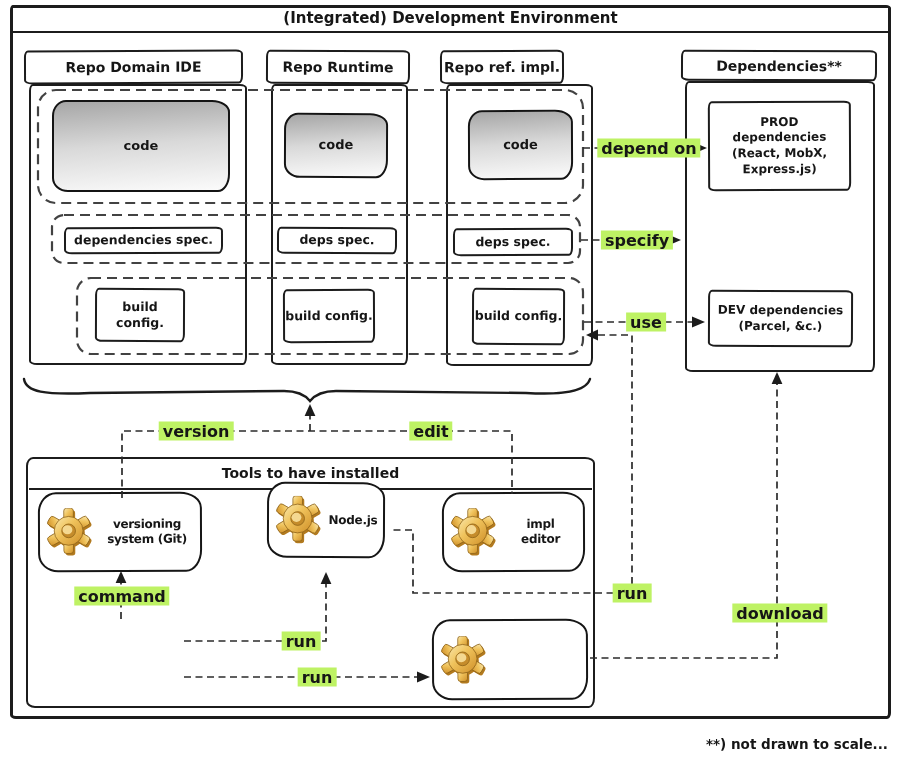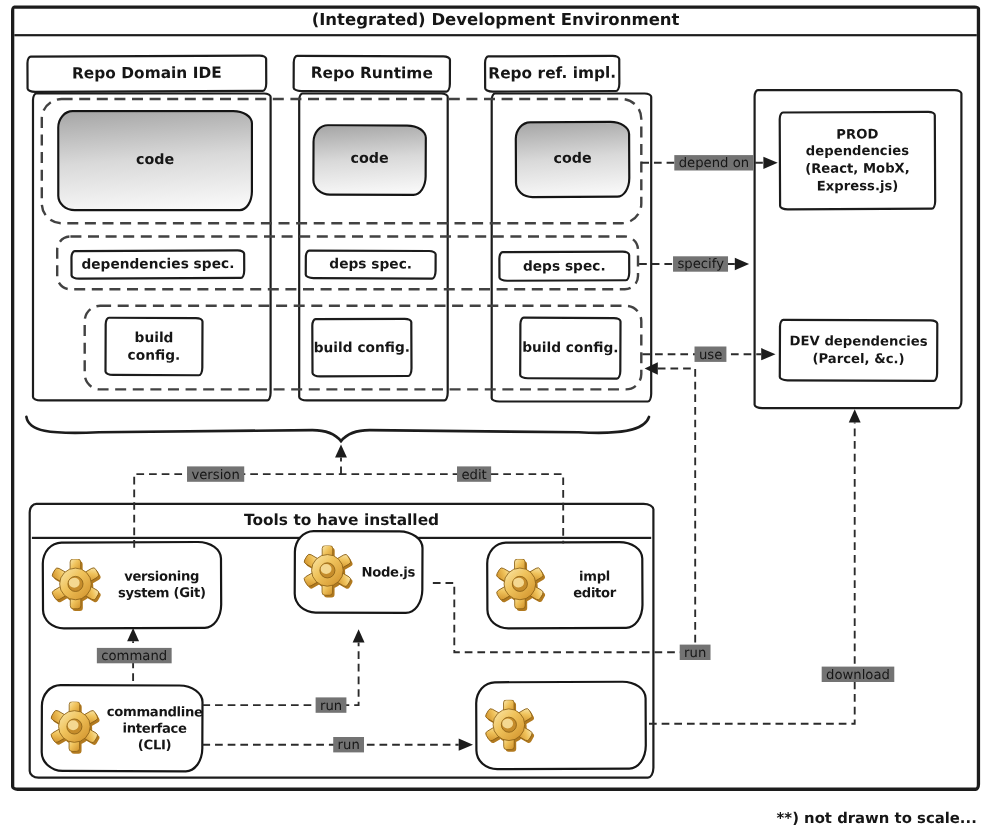--- a/index.html
+++ b/index.html
@@ -4,22 +4,22 @@
 <style>
   html,body{margin:0;padding:0;background:#fff;}
   #canvas{position:relative;width:900px;height:761px;background:#fff;overflow:hidden;
           font-family:"DejaVu Sans","Liberation Sans",sans-serif;color:#161616;}
   .abs{position:absolute;box-sizing:border-box;}
   .panel{border:2.6px solid #1c1c1c;background:#fff;}
   .hdr{border:2.6px solid #1c1c1c;background:#fff;display:flex;align-items:center;justify-content:center;
        font-weight:bold;text-align:center;}
   .lbl{display:flex;align-items:center;justify-content:center;font-weight:bold;text-align:center;line-height:1.3;}
   .codebox{border:2.9px solid #141414;background:linear-gradient(176deg,#a6a6a6 0%,#d9d9d9 48%,#fbfbfb 100%);}
-  .edge-label{position:absolute;transform:translate(-50%,-50%);background:#737373;padding:0 4px;
-              font-weight:normal;font-size:12px;white-space:nowrap;z-index:7;}
+  .edge-label{position:absolute;transform:translate(-50%,-50%);background:#bef264;padding:0 4px;
+              font-weight:bold;font-size:16px;white-space:nowrap;z-index:7;}
   .toolbox{border:2.9px solid #161616;background:#fff;display:flex;align-items:center;gap:4px;padding:4px 4px 4px 6px;}
   .toollabel{flex:1;text-align:center;font-weight:bold;font-size:12px;letter-spacing:-0.3px;line-height:1.25;}
   .gear{flex:0 0 auto;}
   
   .r-xs{border-radius:4px 7px 4px 8px / 7px 4px 8px 4px;}
   .r-sm{border-radius:7px 10px 6px 9px / 9px 6px 10px 7px;}
   .r-md{border-radius:14px 18px 12px 16px / 16px 12px 18px 14px;}
   .r-lg{border-radius:18px 22px 16px 20px / 20px 16px 22px 18px;}
   .tilt-a{transform:rotate(-0.25deg);}
   .tilt-b{transform:rotate(0.22deg);}
@@ -75,20 +75,21 @@
 
   <div class="abs hdr r-xs tilt-a" style="left:24px;top:50px;width:219px;height:34px;font-size:14px;">Repo Domain IDE</div>
   <div class="abs panel r-xs" style="left:29px;top:84px;width:218px;height:281px;"></div>
 
   <div class="abs hdr r-xs tilt-b" style="left:266px;top:50px;width:144px;height:34px;font-size:14px;">Repo Runtime</div>
   <div class="abs panel r-xs" style="left:271px;top:84px;width:137px;height:281px;"></div>
 
   <div class="abs hdr r-xs tilt-a" style="left:440px;top:50px;width:124px;height:34px;font-size:14px;">Repo ref. impl.</div>
   <div class="abs panel r-xs" style="left:446px;top:84px;width:147px;height:282px;"></div>
 
+  <div class="abs hdr r-xs tilt-b" style="left:681px;top:50px;width:196px;height:31px;font-size:14px;">Dependencies**</div>
   <div class="abs panel r-xs" style="left:685px;top:81px;width:190px;height:291px;"></div>
   <div class="abs panel r-xs lbl innerbox tilt-a" style="left:708px;top:101px;width:143px;height:90px;font-size:12px;padding:4px;">PROD dependencies (React, MobX, Express.js)</div>
   <div class="abs panel r-xs lbl innerbox tilt-b" style="left:708px;top:290px;width:145px;height:57px;font-size:12px;padding:4px;">DEV dependencies (Parcel, &amp;c.)</div>
 
   <div class="abs codebox r-md lbl innerbox" style="left:52px;top:100px;width:178px;height:92px;font-size:13px;">code</div>
   <div class="abs codebox r-md lbl innerbox tilt-b" style="left:284px;top:113px;width:104px;height:65px;font-size:13px;">code</div>
   <div class="abs codebox r-md lbl innerbox tilt-a" style="left:468px;top:110px;width:105px;height:70px;font-size:13px;">code</div>
 
   <div class="abs panel r-xs lbl innerbox tilt-a" style="left:64px;top:227px;width:159px;height:27px;font-size:12.5px;">dependencies spec.</div>
   <div class="abs panel r-xs lbl innerbox tilt-b" style="left:277px;top:227px;width:120px;height:27px;font-size:12.5px;">deps spec.</div>
@@ -112,26 +113,20 @@
     <svg class="gear" width="48" height="48" viewBox="0 0 70 70">
         <use href="#gear-sym"></use>
       </svg>
     <div class="toollabel">Node.js</div>
   </div>
   <div class="abs toolbox r-lg tilt-a" style="left:442px;top:492px;width:143px;height:80px;">
     <svg class="gear" width="48" height="48" viewBox="0 0 70 70">
         <use href="#gear-sym"></use>
       </svg>
     <div class="toollabel" style="max-width:58px;margin:0 auto;">impl editor</div>
-  </div>
-  <div class="abs toolbox r-lg tilt-b" style="left:37px;top:622px;width:148px;height:80px;">
-    <svg class="gear" width="48" height="48" viewBox="0 0 70 70">
-        <use href="#gear-sym"></use>
-      </svg>
-    <div class="toollabel">commandline interface (CLI)</div>
   </div>
   <div class="abs toolbox r-lg tilt-a" style="left:432px;top:619px;width:156px;height:81px;">
     <svg class="gear" width="48" height="48" viewBox="0 0 70 70">
         <use href="#gear-sym"></use>
       </svg>
   </div>
 
   <svg id="edge-overlay" class="abs" width="900" height="761" style="left:0;top:0;">
     <rect class="row" x="38" y="90" width="545" height="113" rx="18"></rect>
     <rect class="row" x="52" y="215" width="528" height="48" rx="12"></rect>

